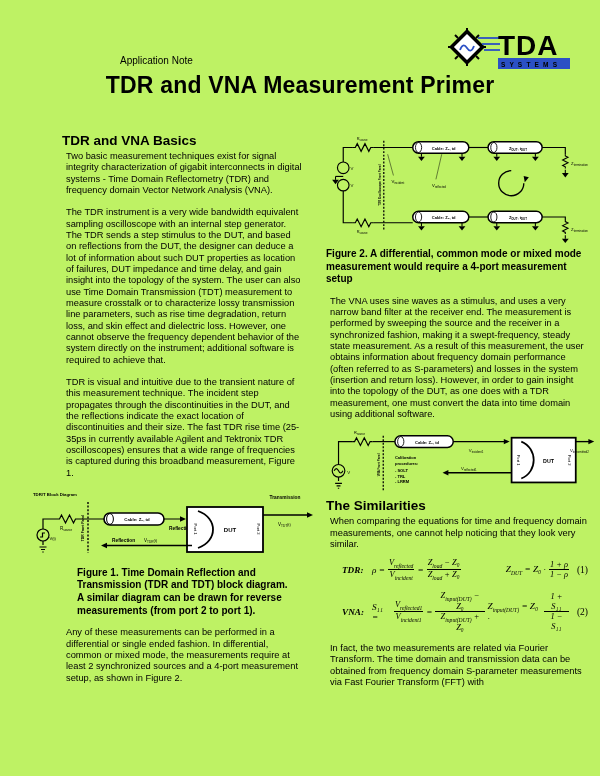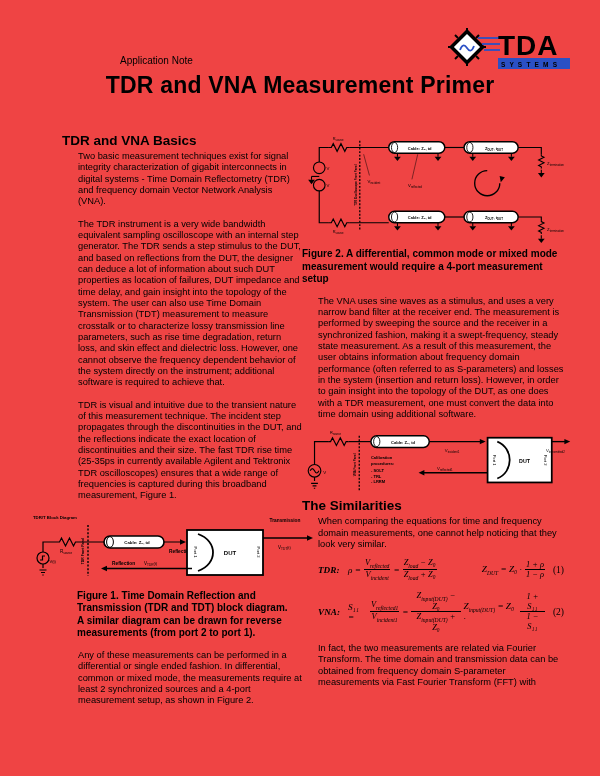--- a/index.html
+++ b/index.html
@@ -1,27 +1,27 @@
 <!DOCTYPE html>
 <html><head>
 <meta charset="utf-8">
 <style>
   html,body{margin:0;padding:0;background:#fff;}
   body{width:600px;height:776px;position:relative;overflow:hidden;
        font-family:"Liberation Sans",sans-serif;color:#000;}
-  .page{position:absolute;inset:0;background:#ef4444;}
+  .page{position:absolute;inset:0;background:#bef264;}
   .app-note{position:absolute;left:120px;top:55px;font-size:10px;}
   .logo{position:absolute;left:448px;top:28px;}
   .title{position:absolute;top:72px;left:0;width:600px;text-align:center;
          font-size:23px;font-weight:bold;letter-spacing:.2px;}
-  .columns{position:absolute;top:133px;left:62px;display:flex;gap:0;}
+  .columns{position:absolute;top:133px;left:62px;display:flex;gap:24px;}
   .col-left{width:240px;flex:0 0 240px;}
   .col-right{width:262px;flex:0 0 262px;}
   h2{font-size:13.5px;margin:0 0 3px 0;font-weight:bold;}
-  p{font-size:9.3px;line-height:1.22;margin:0 0 11px 16px;}
+  p{font-size:9.3px;line-height:1.22;margin:0 0 11px 4px;}
   .caption{font-size:10px;font-weight:bold;line-height:1.26;margin:3px 0 10px 0;}
   .cap1{margin-left:15px;width:214px;}
   .fig{line-height:0;}
   .fig1wrap{margin-left:-30px;}
   svg text{fill:#000;font-family:"Liberation Sans",sans-serif;}
   .eq-row{display:flex;align-items:center;gap:3px;margin:7px 0 9px 16px;
           font-family:"Liberation Serif",serif;font-style:italic;font-size:9.2px;}
   .eq-label{font-weight:bold;width:27px;flex:0 0 27px;}
   .frac{display:inline-flex;flex-direction:column;text-align:center;
         font-size:8.4px;line-height:1.15;vertical-align:middle;}

